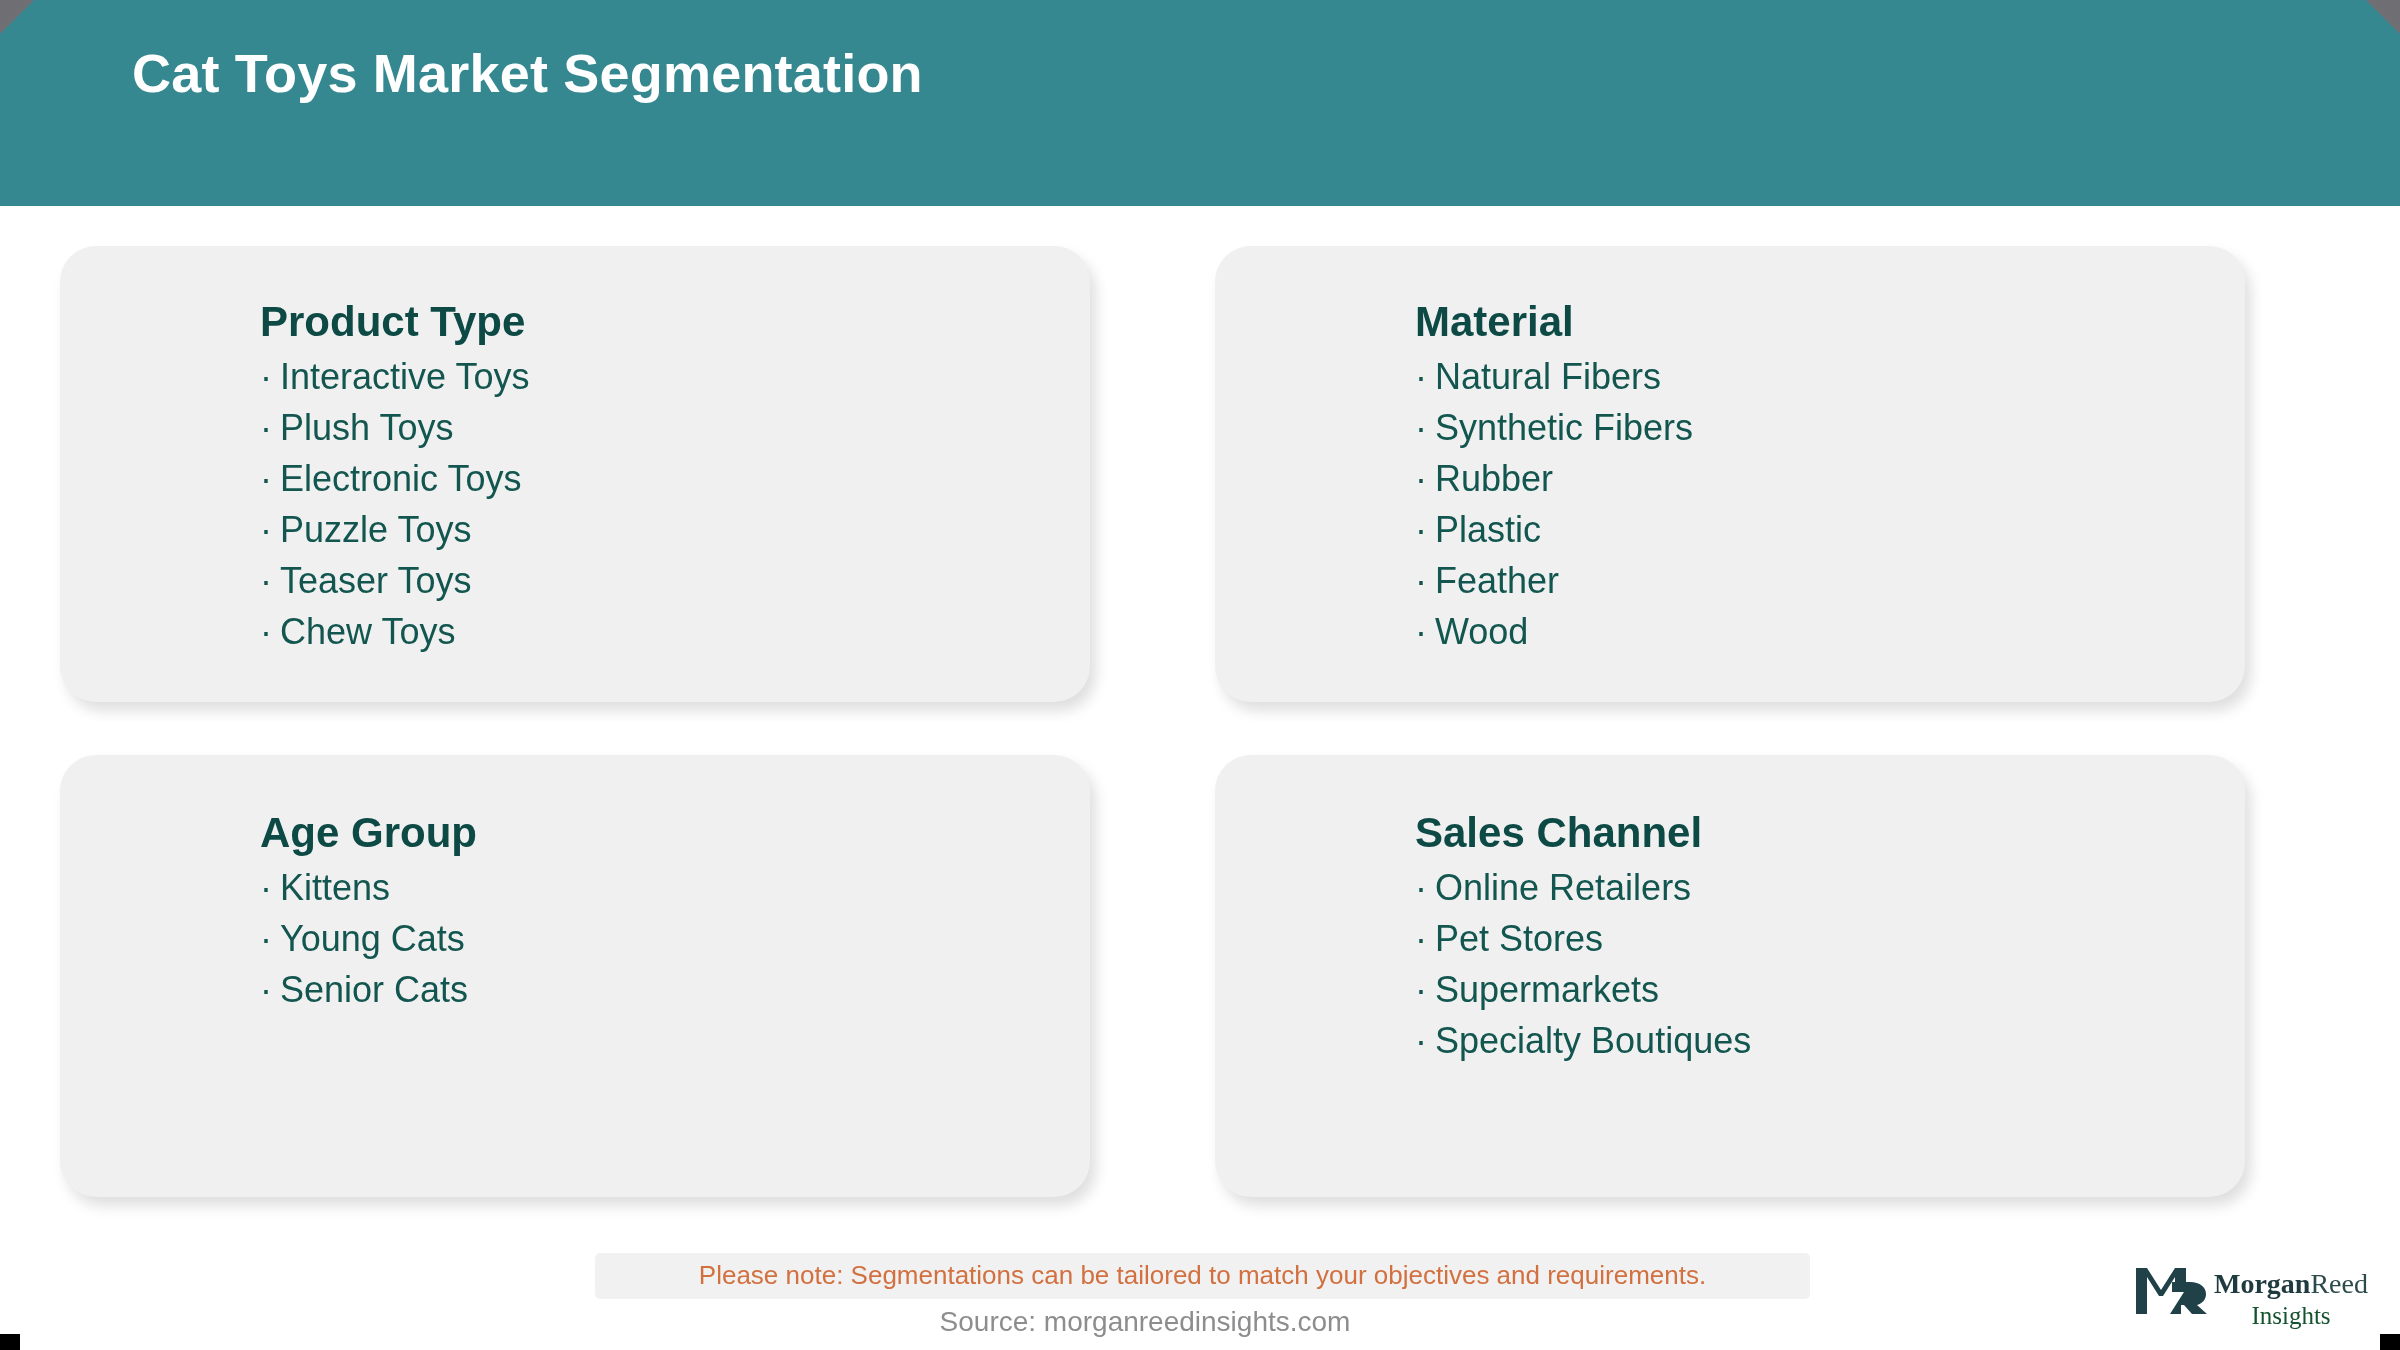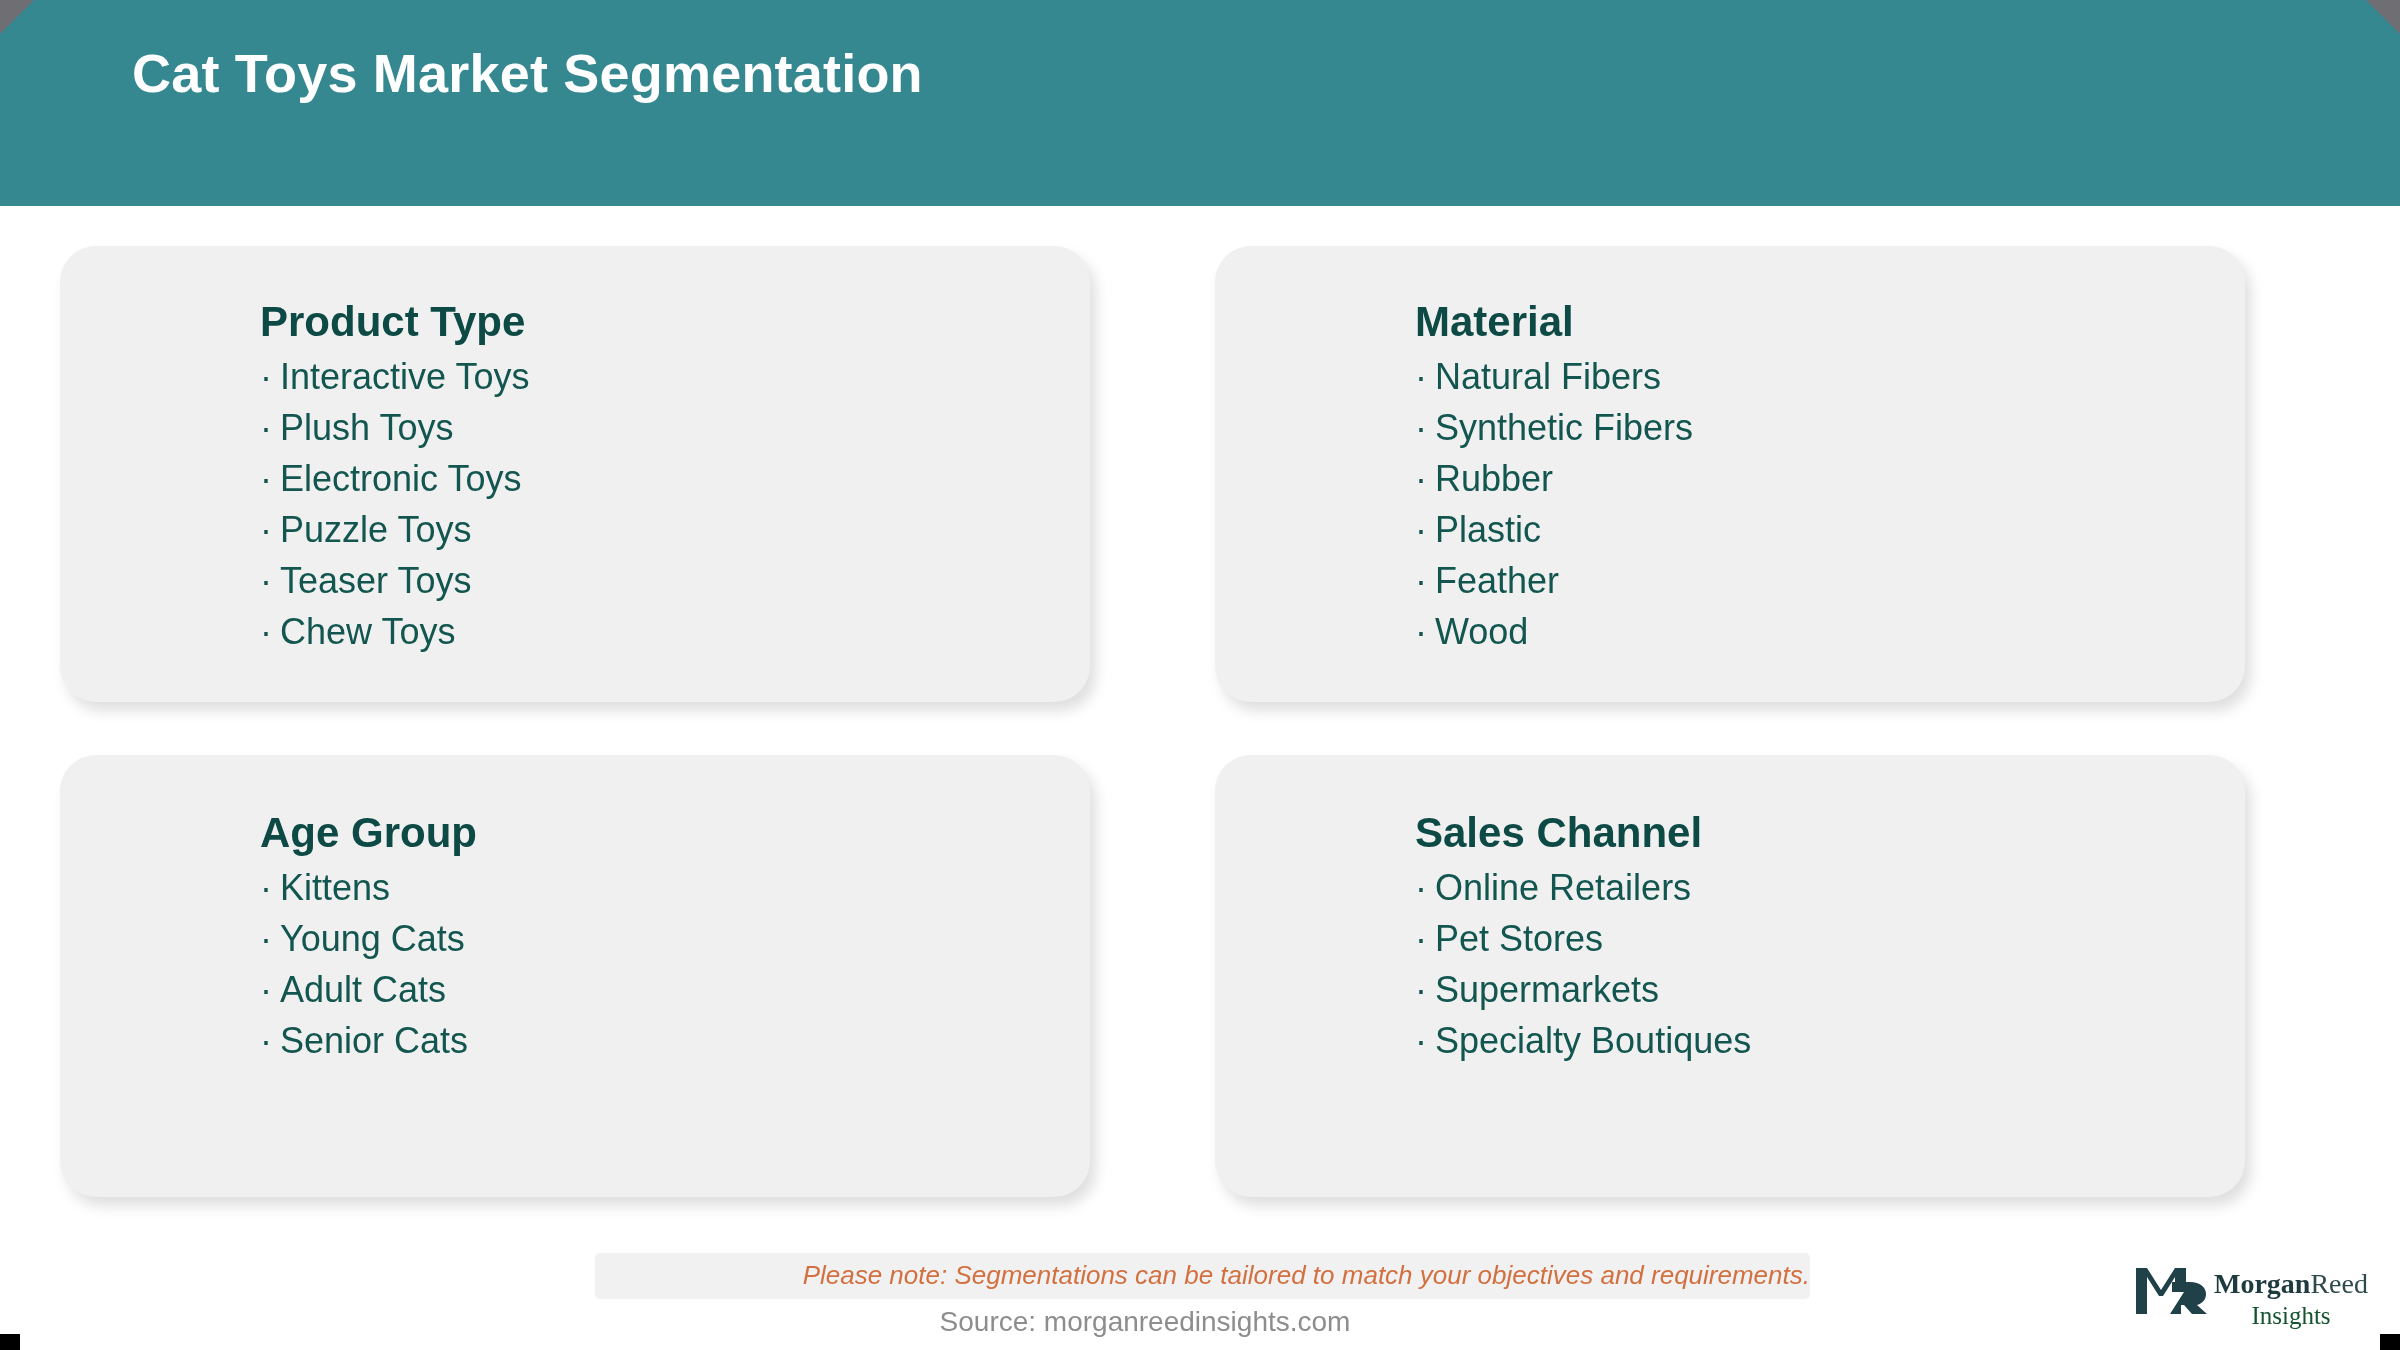--- a/index.html
+++ b/index.html
@@ -109,25 +109,24 @@
     height: 46px;
     background: #f1f1f1;
     border-radius: 5px;
     box-sizing: border-box;
   }
   .note-text {
     position: absolute;
     left: 0;
     right: 0;
     top: 7px;
-    text-align: right;
+    text-align: center;
     font-size: 26px;
     color: #d2703f;
     white-space: nowrap;
-    font-style: italic;
   }
 
   .source-text {
     position: absolute;
     left: 0;
     top: 1306px;
     width: 2290px;
     text-align: center;
     font-size: 28px;
     color: #8d8d8f;
@@ -209,21 +208,20 @@
       </ul>
     </div>
   </div>
 
   <div class="card c2">
     <div class="card-inner">
       <div class="card-title">Age Group</div>
       <ul class="card-list">
         <li><span class="bullet">·</span><span>Kittens</span></li>
         <li><span class="bullet">·</span><span>Young Cats</span></li>
-        <li><span class="bullet">·</span><span>Adult Cats</span></li>
         <li><span class="bullet">·</span><span>Senior Cats</span></li>
       </ul>
     </div>
   </div>
 
   <div class="card c3">
     <div class="card-inner">
       <div class="card-title">Sales Channel</div>
       <ul class="card-list">
         <li><span class="bullet">·</span><span>Online Retailers</span></li>

